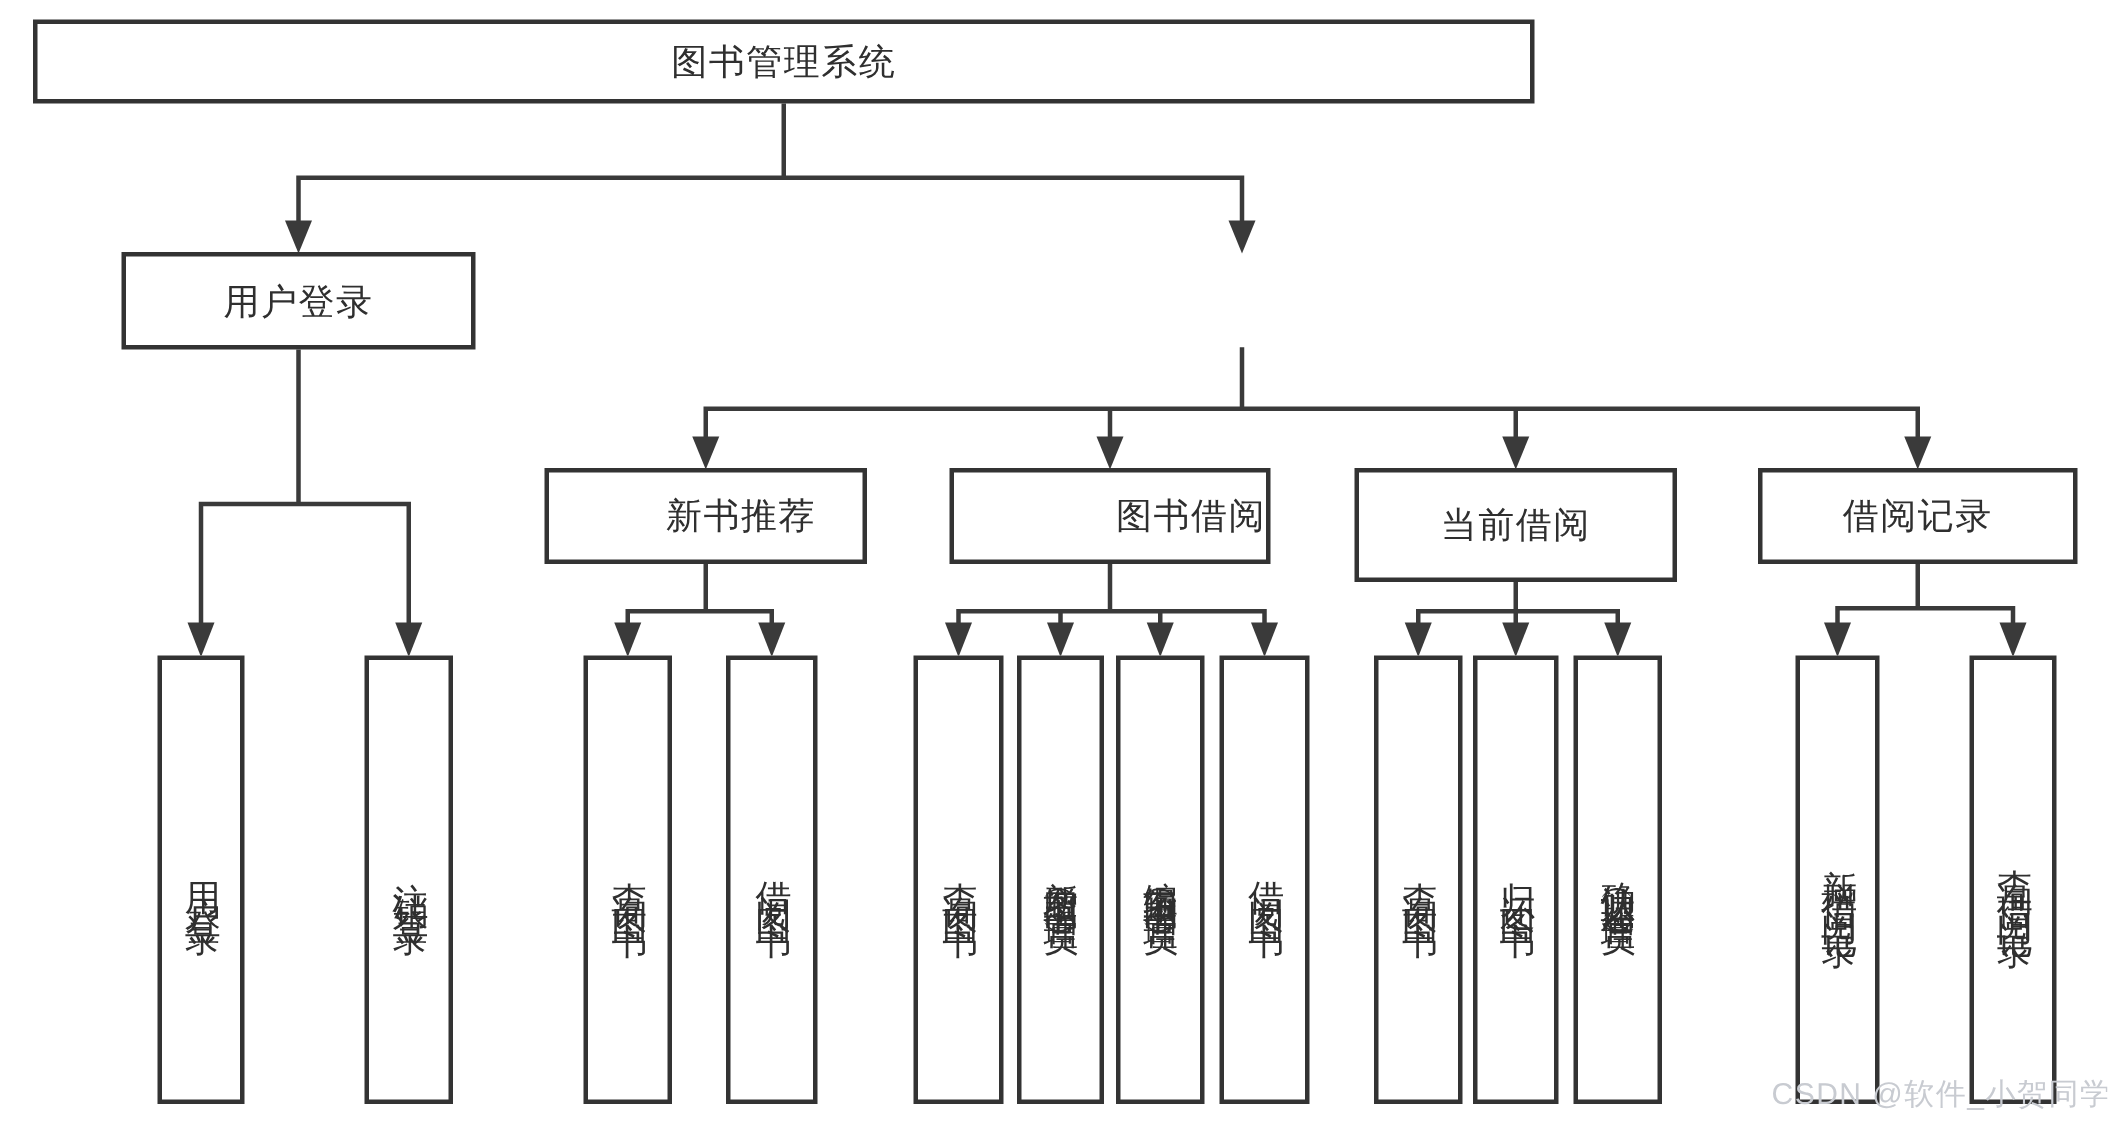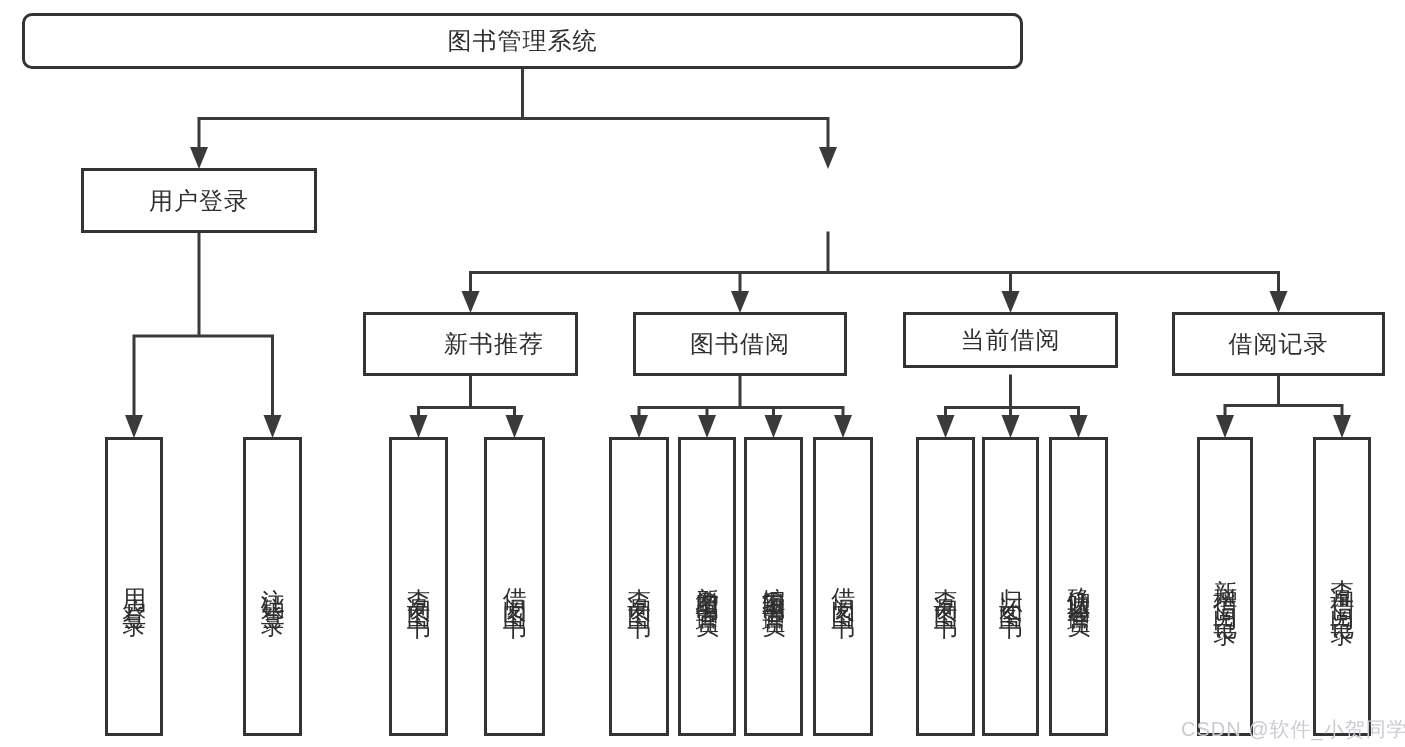--- a/index.html
+++ b/index.html
@@ -98,35 +98,35 @@
 
       <polygon points="936.5,415 954.5,415 945.5,438"></polygon>
       <polygon points="1001.5,415 1019.5,415 1010.5,438"></polygon>
       <polygon points="1069.5,415 1087.5,415 1078.5,438"></polygon>
 
       <polygon points="1216,415 1234,415 1225,438"></polygon>
       <polygon points="1333,415 1351,415 1342,438"></polygon>
     </g>
   </svg>
 
-  <div class="node" style="left:22px; top:13px; width:1001px; height:56px;border-radius:10px;">
+  <div class="node" style="left:22px; top:13px; width:1001px; height:56px;">
     <span>图书管理系统</span>
   </div>
 
   <div class="node" style="left:81px; top:168px; width:236px; height:65px;">
     <span>用户登录</span>
   </div>
 
   <div class="node" style="left:363px; top:312px; width:215px; height:64px;padding-left:47px;">
     <span>新书推荐</span>
   </div>
-  <div class="node" style="left:633px; top:312px; width:214px; height:64px;">
+  <div class="node" style="left:633px; top:312px; width:214px; height:64px;justify-content:flex-end;">
     <span>图书借阅</span>
   </div>
-  <div class="node" style="left:903px; top:312px; width:215px; height:56px;">
+  <div class="node" style="left:903px; top:312px; width:215px; height:76px;">
     <span>当前借阅</span>
   </div>
   <div class="node" style="left:1172px; top:312px; width:213px; height:64px;">
     <span>借阅记录</span>
   </div>
 
   <div class="node vnode leaf" style="left:105px; width:58px;">
     <span>用户登录</span>
   </div>
   <div class="node vnode leaf" style="left:243px; width:59px;">

